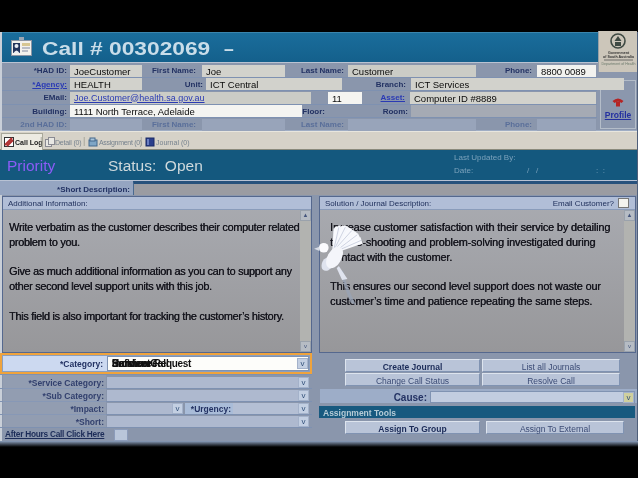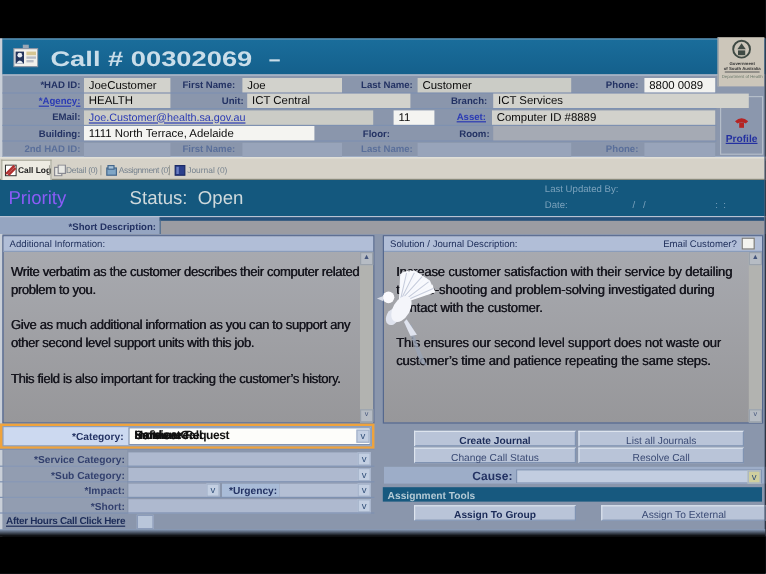--- a/index.html
+++ b/index.html
@@ -89,21 +89,21 @@
   <div class="fld" style="left:206px;top:78px;width:136px;">ICT Central</div>
   <div class="lbl" style="left:350px;top:79.5px;width:56px;">Branch:</div>
   <div class="fld" style="left:411px;top:78px;width:213px;">ICT Services</div>
 
   <div class="lbl" style="left:7px;top:93px;width:60px;">EMail:</div>
   <div class="fld" style="left:70px;top:91.5px;width:241px;background:#cbccc6;font-size:9px;"><span class="link">Joe.Customer@health.sa.gov.au</span></div>
   <div class="lbl" style="left:349px;top:93px;width:56px;"><span class="link">Asset:</span></div>
   <div class="fld" style="left:410px;top:91.5px;width:186px;">Computer ID #8889</div>
 
   <div class="lbl" style="left:7px;top:106.5px;width:60px;">Building:</div>
-  <div class="fld" style="left:70px;top:105px;width:192px;background:#f4f4f1;">1111 North Terrace, Adelaide</div>
+  <div class="fld" style="left:70px;top:105px;width:232px;background:#f4f4f1;">1111 North Terrace, Adelaide</div>
   <div class="lbl" style="left:275px;top:106.5px;width:50px;">Floor:</div>
   <div class="fld" style="left:328px;top:92px;width:34px;background:#f4f4f1;">11</div>
   <div class="lbl" style="left:358px;top:106.5px;width:50px;">Room:</div>
   <div class="dd" style="left:411px;top:105px;width:185px;background:#a5aab4;"></div>
 
   <div class="row5">
     <div class="lbl" style="left:7px;top:120px;width:60px;">2nd HAD ID:</div>
     <div class="fld" style="left:70px;top:118.5px;width:72px;background:#98a4ba;"></div>
     <div class="lbl" style="left:140px;top:120px;width:56px;">First Name:</div>
     <div class="fld" style="left:202px;top:118.5px;width:83px;background:#98a4ba;"></div>
@@ -234,21 +234,21 @@
 
   <div class="abs" style="left:320px;top:389px;width:318px;height:14px;background:#9dadc8;"></div>
   <div class="lbl" style="left:380px;top:392px;width:47px;font-size:10px;">Cause:</div>
   <div class="abs" style="left:430px;top:390.5px;width:205px;height:12px;background:#c2cde0;border:1px solid #8093b2;box-sizing:border-box;"></div>
   <div class="ddarrow" style="left:623px;top:391.5px;background:#cfcf9e;">v</div>
 
   <div class="abs" style="left:319px;top:406px;width:316px;height:12px;background:#17597f;"></div>
   <div class="abs" style="left:323px;top:408px;font-size:8.5px;font-weight:bold;color:#b5cbd6;">Assignment Tools</div>
 
   <div class="btn" style="left:345px;top:421px;width:135px;font-weight:bold;">Assign To Group</div>
-  <div class="btn" style="left:501px;top:421px;width:138px;color:#3a4a74;">Assign To External</div>
+  <div class="btn" style="left:486px;top:421px;width:138px;color:#3a4a74;">Assign To External</div>
 
   <div class="abs" style="left:637px;top:32px;width:1px;height:415px;background:#4f5f7a;"></div>
 
   <div class="abs" style="left:3px;top:375px;width:103px;height:52px;background:rgba(255,255,255,0.07);"></div>
 
   <div class="abs" style="left:0px;top:441px;width:638px;height:6px;background:linear-gradient(#8c9fbd,#000);"></div>
   <div class="abs" style="left:0px;top:447px;width:638px;height:31px;background:#000;"></div>
 </div>
 
 </body></html>

